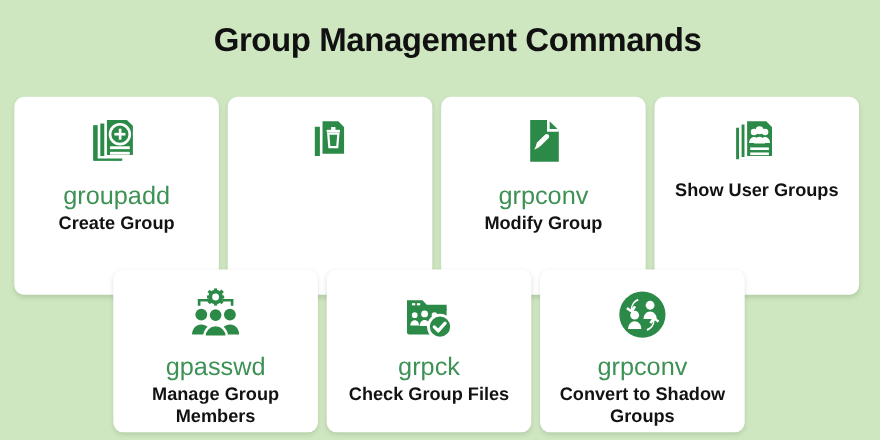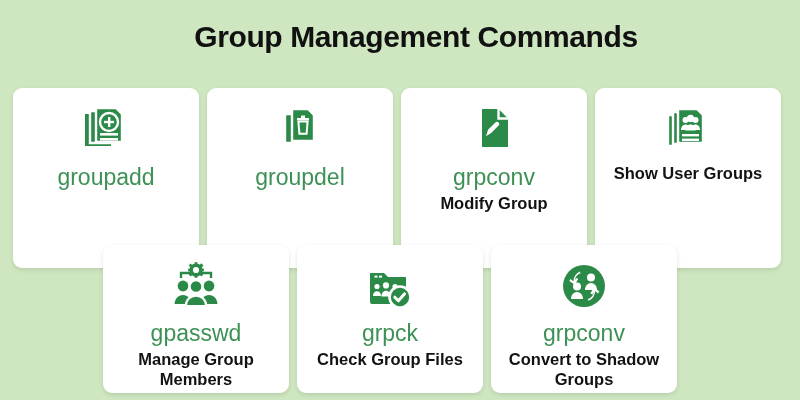--- a/index.html
+++ b/index.html
@@ -101,33 +101,33 @@
         <path d="M11 7h20l6 6v26H11z" fill="#2b8a47" stroke="#ffffff" stroke-width="2.4"></path>
         <path d="M17 4h20l6 6v28H17z" fill="#2b8a47" stroke="#ffffff" stroke-width="2.4"></path>
         <rect x="21" y="29" width="18" height="2.6" fill="#ffffff"></rect>
         <rect x="21" y="34" width="18" height="2.6" fill="#ffffff"></rect>
         <circle cx="30" cy="18" r="9" fill="#2b8a47" stroke="#ffffff" stroke-width="2.4"></circle>
         <rect x="29" y="13" width="2.4" height="10" fill="#ffffff"></rect>
         <rect x="25" y="16.8" width="10" height="2.4" fill="#ffffff"></rect>
       </svg>
     </div>
     <div class="cmd">groupadd</div>
+    <div class="desc">Create Group</div>
   </div>
 
   <div class="card">
     <div class="icon-wrap">
       <svg width="54" height="54" viewBox="0 0 54 54">
         <path d="M12 10h16l5 5v24H12z" fill="#2b8a47" stroke="#ffffff" stroke-width="2.4"></path>
         <path d="M19 5h16l6 6v26H19z" fill="#2b8a47" stroke="#ffffff" stroke-width="2.4"></path>
         <rect x="24" y="14" width="12" height="2.4" fill="#ffffff"></rect>
         <rect x="28" y="11.5" width="4" height="2.6" fill="#ffffff"></rect>
         <path d="M25.4 17.4h9.2l-1 12.4h-7.2z" fill="#2b8a47" stroke="#ffffff" stroke-width="2"></path>
       </svg>
     </div>
-    <div class="cmd">groupdel</div>
   </div>
 
   <div class="card">
     <div class="icon-wrap">
       <svg width="54" height="54" viewBox="0 0 54 54">
         <path d="M15 5h16.5L41 14.5V43H15z" fill="#2b8a47"></path>
         <path d="M31.5 5v9.5H41" fill="none" stroke="#ffffff" stroke-width="2.4"></path>
         <g fill="#ffffff">
           <path d="M31.6 18.4c.9.9.9 2.3 0 3.2l-7.4 7.4-4.3 1.1 1.1-4.3 7.4-7.4c.9-.9 2.3-.9 3.2 0z"></path>
           <path d="M21.2 27.2l-2.6 5 5-2.6z"></path>

